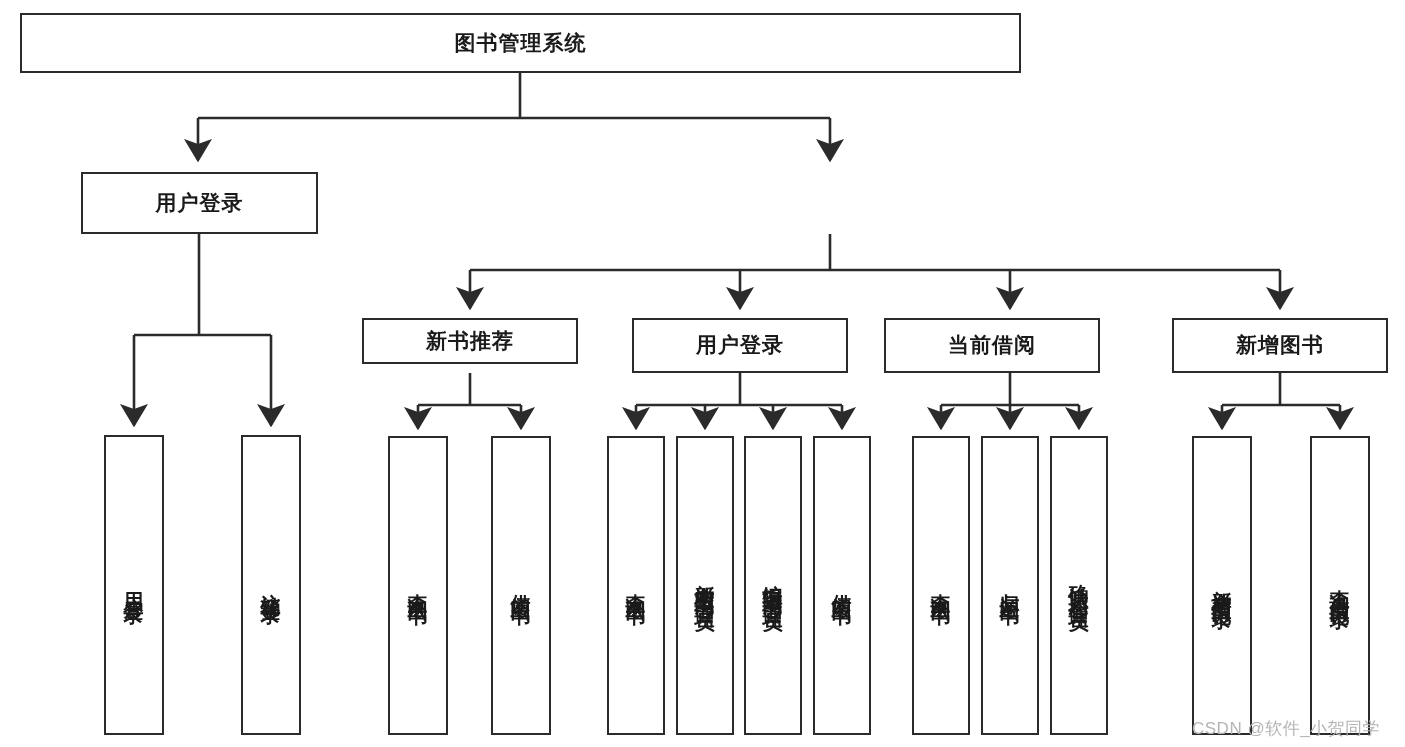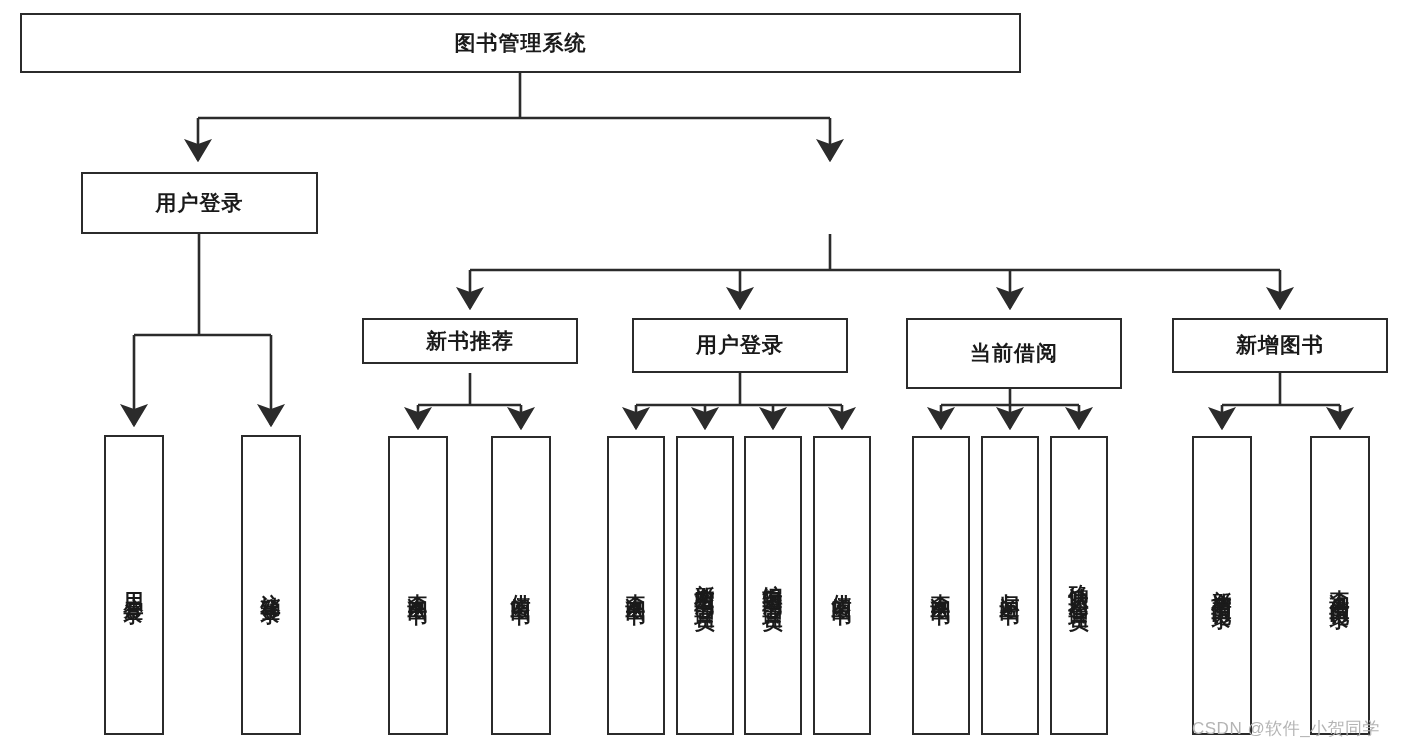--- a/index.html
+++ b/index.html
@@ -133,21 +133,21 @@
 
 
   <div class="node" style="left:362px; top:318px; width:216px; height:46px;">
     <span class="node-label">新书推荐</span>
   </div>
 
   <div class="node" style="left:632px; top:318px; width:216px; height:55px;">
     <span class="node-label">用户登录</span>
   </div>
 
-  <div class="node" style="left:906px; top:318px; width:216px; height:71px;">
+  <div class="node" style="left:884px; top:318px; width:216px; height:55px;">
     <span class="node-label">当前借阅</span>
   </div>
 
   <div class="node" style="left:1172px; top:318px; width:216px; height:55px;">
     <span class="node-label">新增图书</span>
   </div>
 
   <div class="node vertical" style="left:104px; top:435px; width:60px; height:300px;">
     <span class="node-label">用户登录</span>
   </div>

